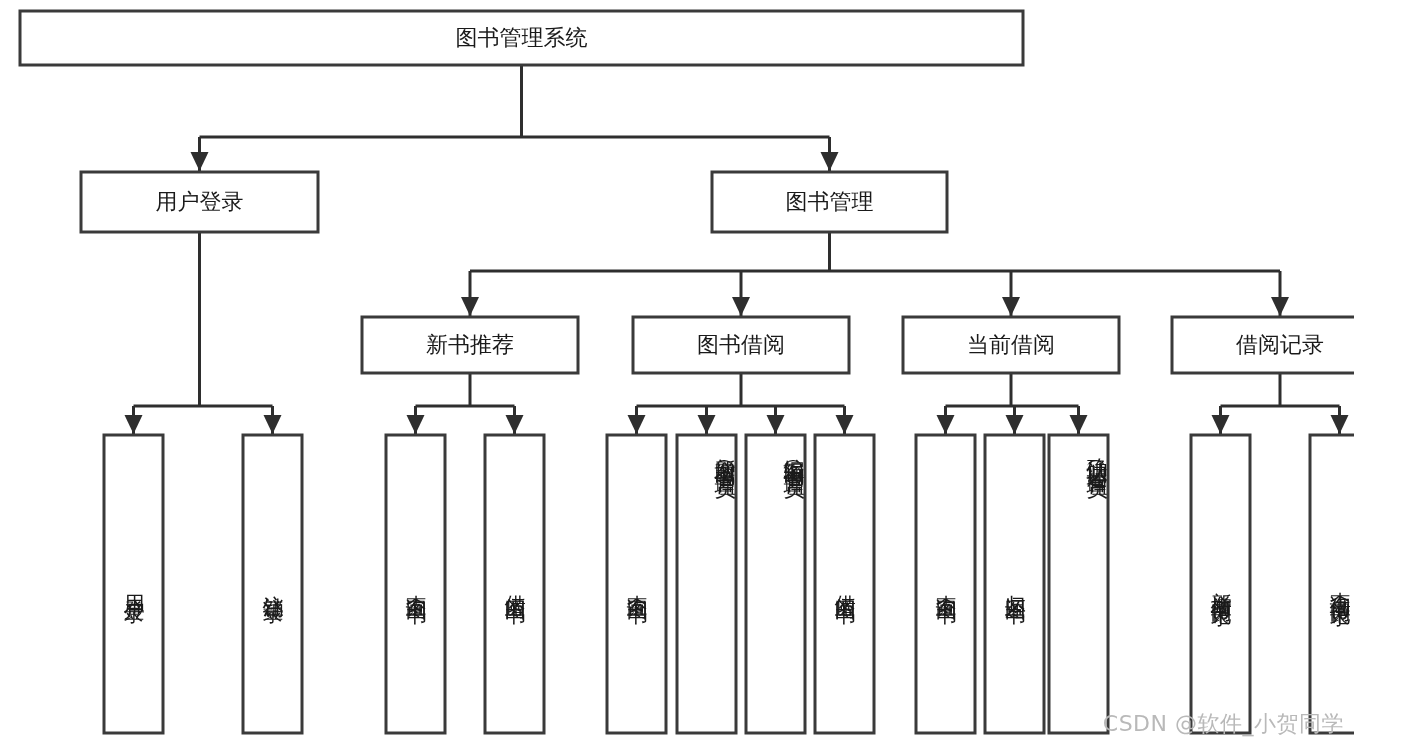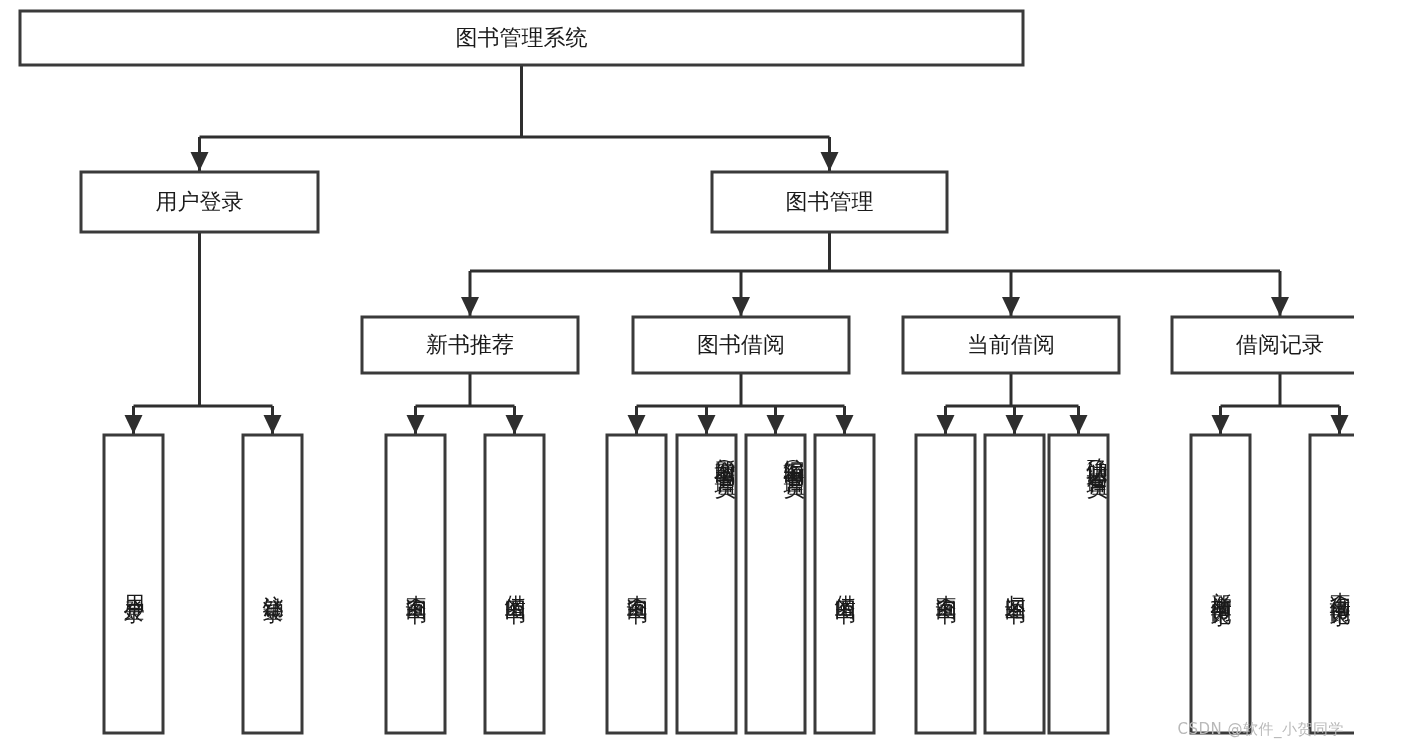--- a/index.html
+++ b/index.html
@@ -54,21 +54,21 @@
     letter-spacing: 3px;
     text-align: center;
     white-space: nowrap;
     pointer-events: none;
   }
   .watermark {
     position: absolute;
     right: 10px;
     bottom: 8px;
     font-family: "DejaVu Sans", "Liberation Sans", sans-serif;
-    font-size: 15px;
+    font-size: 22px;
     color: #b9b9b9;
     white-space: nowrap;
     letter-spacing: 0.5px;
   }
 </style>
 </head>
 <body>
 
 <div id="stage">
 

